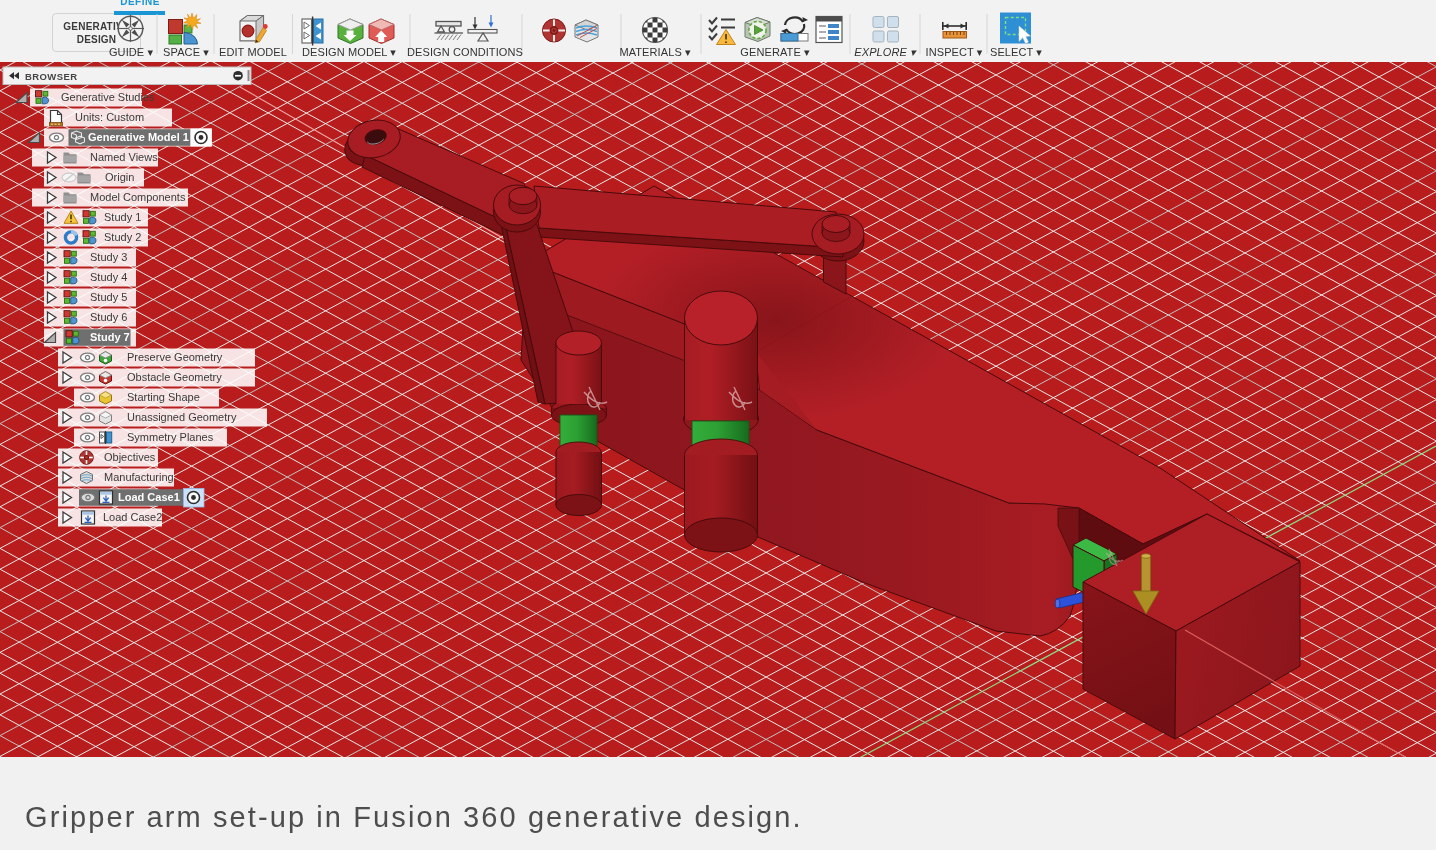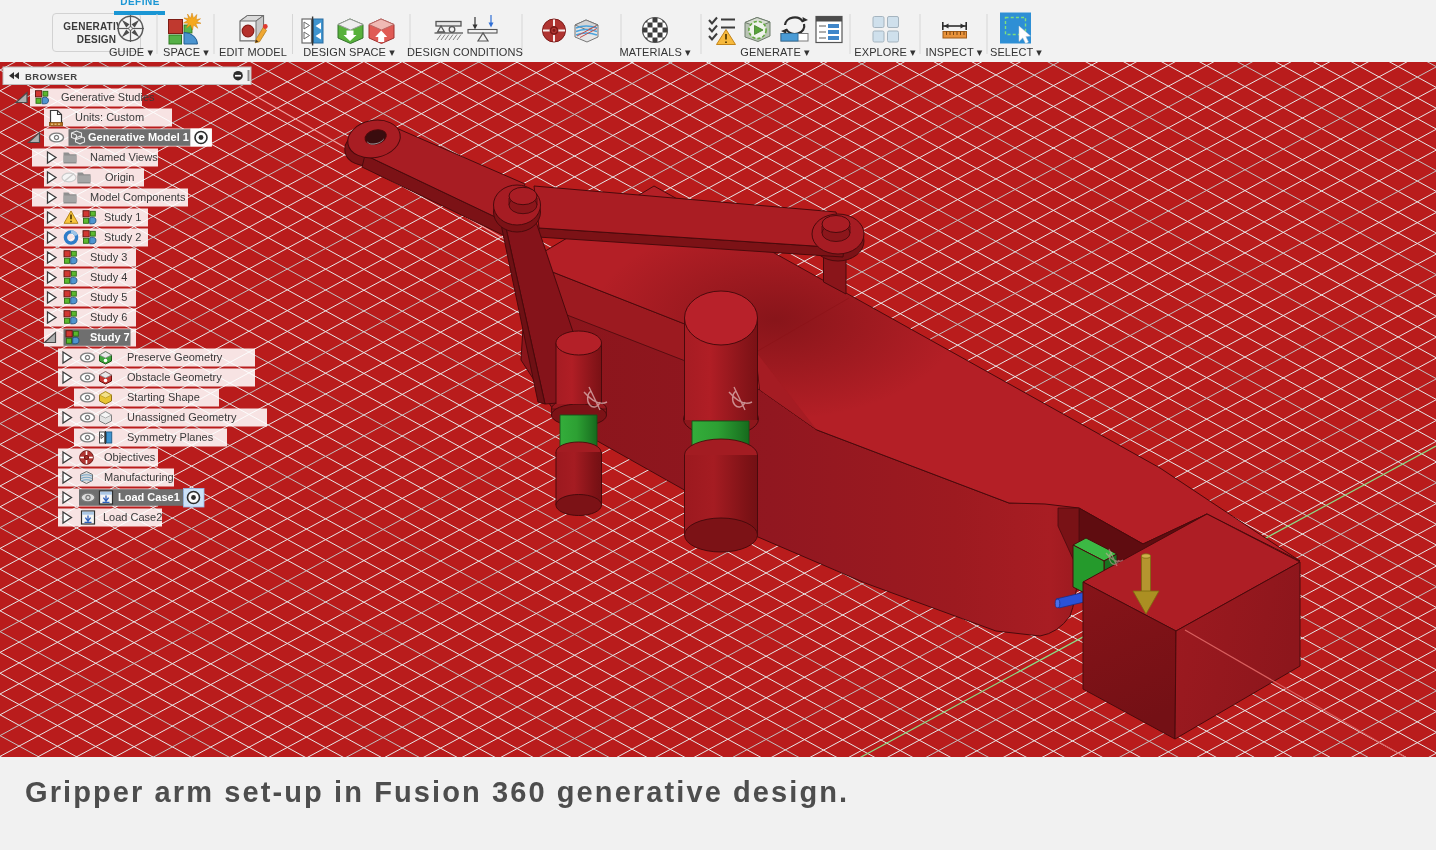--- a/index.html
+++ b/index.html
@@ -9,21 +9,21 @@
 #define { position:absolute; left:114px; top:-4px; width:52px; text-align:center; font-size:10px; font-weight:bold; color:#1a96d4; letter-spacing:0.5px; }
 #defbar { position:absolute; left:114px; top:11px; width:51px; height:3.5px; background:#1a96d4; }
 #tbicons { position:absolute; left:0; top:0; }
 .tl { position:absolute; top:46px; height:12px; font-size:11px; color:#333; text-align:center; letter-spacing:0.1px; }
 #viewport { position:absolute; left:0; top:62px; width:1436px; height:695px; background:#b91c1c; overflow:hidden; }
 #scene { position:absolute; left:0; top:0; }
 #browser { position:absolute; left:0; top:0; }
 .rt { font-size:11px; font-family:"Liberation Sans",sans-serif; }
 .bt { font-family:"Liberation Sans",sans-serif; font-weight:bold; }
 #caption { position:absolute; left:0; top:757px; width:1436px; height:93px; background:#f1f1f1; }
-#caption div { position:absolute; left:25px; top:19px; font-size:29px; color:#4d4d4d; letter-spacing:2.1px;font-weight:bold; }
+#caption div { position:absolute; left:25px; top:44px; font-size:29px; color:#4d4d4d; letter-spacing:2.1px; }
 </style></head>
 <body>
 <div id="toolbar">
 <div id="gdbtn">GENERATIVE<br>DESIGN<span class="gdcar">▾</span></div>
 <div id="define">DEFINE</div>
 <div id="defbar"></div>
 <svg id="tbicons" width="1436" height="62" viewBox="0 0 1436 62">
 
 <g stroke="#d6d6d6" stroke-width="1">
 <line x1="157" y1="14" x2="157" y2="54"></line>
@@ -233,26 +233,26 @@
 
 <g>
 <rect x="1000" y="12.5" width="31" height="31" fill="#2e8fd5"></rect>
 <rect x="1005.5" y="17.5" width="20" height="17" fill="none" stroke="#7ee07e" stroke-width="1.4" stroke-dasharray="3 2.2"></rect>
 <path d="M1019,26 L1019,41.5 L1022.8,37.8 L1025.6,43.5 L1028.4,42 L1025.8,36.5 L1030.5,36 Z" fill="#fff" stroke="#d0d0d0" stroke-width="0.5"></path>
 </g>
 </svg>
 <div class="tl" style="left:106px;width:50px;">GUIDE ▾</div>
 <div class="tl" style="left:160px;width:52px;">SPACE ▾</div>
 <div class="tl" style="left:215px;width:76px;">EDIT MODEL ▾</div>
-<div class="tl" style="left:301px;width:96px;">DESIGN SPACE ▾</div>
+<div class="tl" style="left:301px;width:96px;">DESIGN MODEL ▾</div>
 <div class="tl" style="left:404px;width:122px;">DESIGN CONDITIONS ▾</div>
 <div class="tl" style="left:518px;width:110px;margin-top:24px;">DESIGN CRITERIA ▾</div>
 <div class="tl" style="left:618px;width:74px;">MATERIALS ▾</div>
 <div class="tl" style="left:737px;width:76px;">GENERATE ▾</div>
-<div class="tl" style="left:850px;width:70px;">EXPLORE ▾</div>
+<div class="tl" style="left:850px;width:70px;font-style:italic;">EXPLORE ▾</div>
 <div class="tl" style="left:921px;width:66px;">INSPECT ▾</div>
 <div class="tl" style="left:988px;width:56px;">SELECT ▾</div>
 </div>
 
 <div id="viewport">
 <svg id="scene" width="1436" height="695" viewBox="0 0 1436 695">
 <line x1="0" y1="-928.0" x2="1436" y2="-141.1" stroke="#e7e7e7" stroke-width="1"></line>
 <line x1="0" y1="-907.2" x2="1436" y2="-120.3" stroke="#e7e7e7" stroke-width="1"></line>
 <line x1="0" y1="-886.4" x2="1436" y2="-99.5" stroke="#c2c2c2" stroke-width="1"></line>
 <line x1="0" y1="-865.6" x2="1436" y2="-78.7" stroke="#e7e7e7" stroke-width="1"></line>

